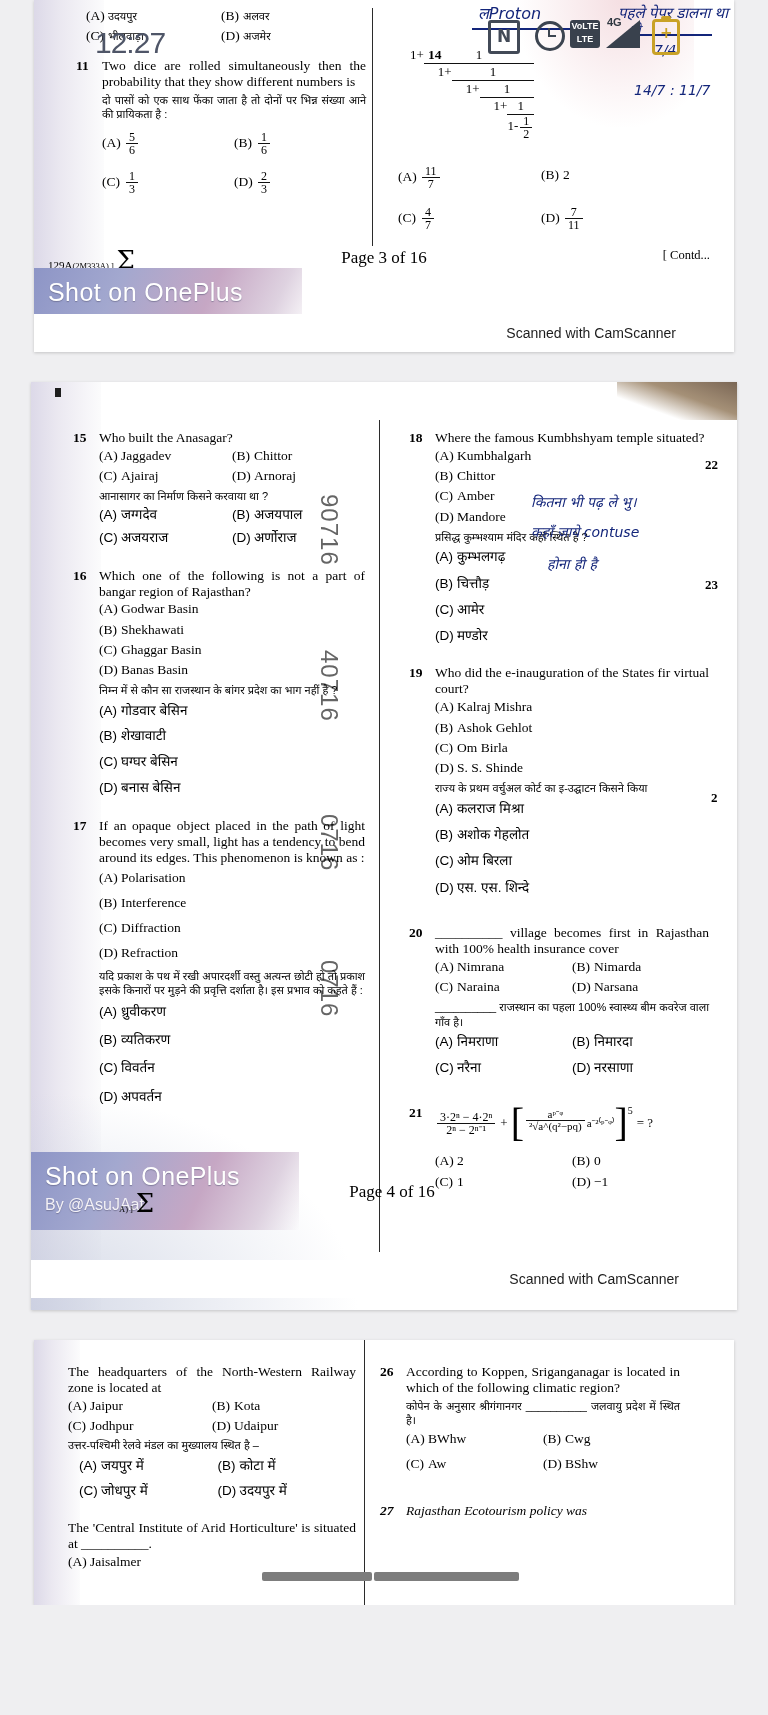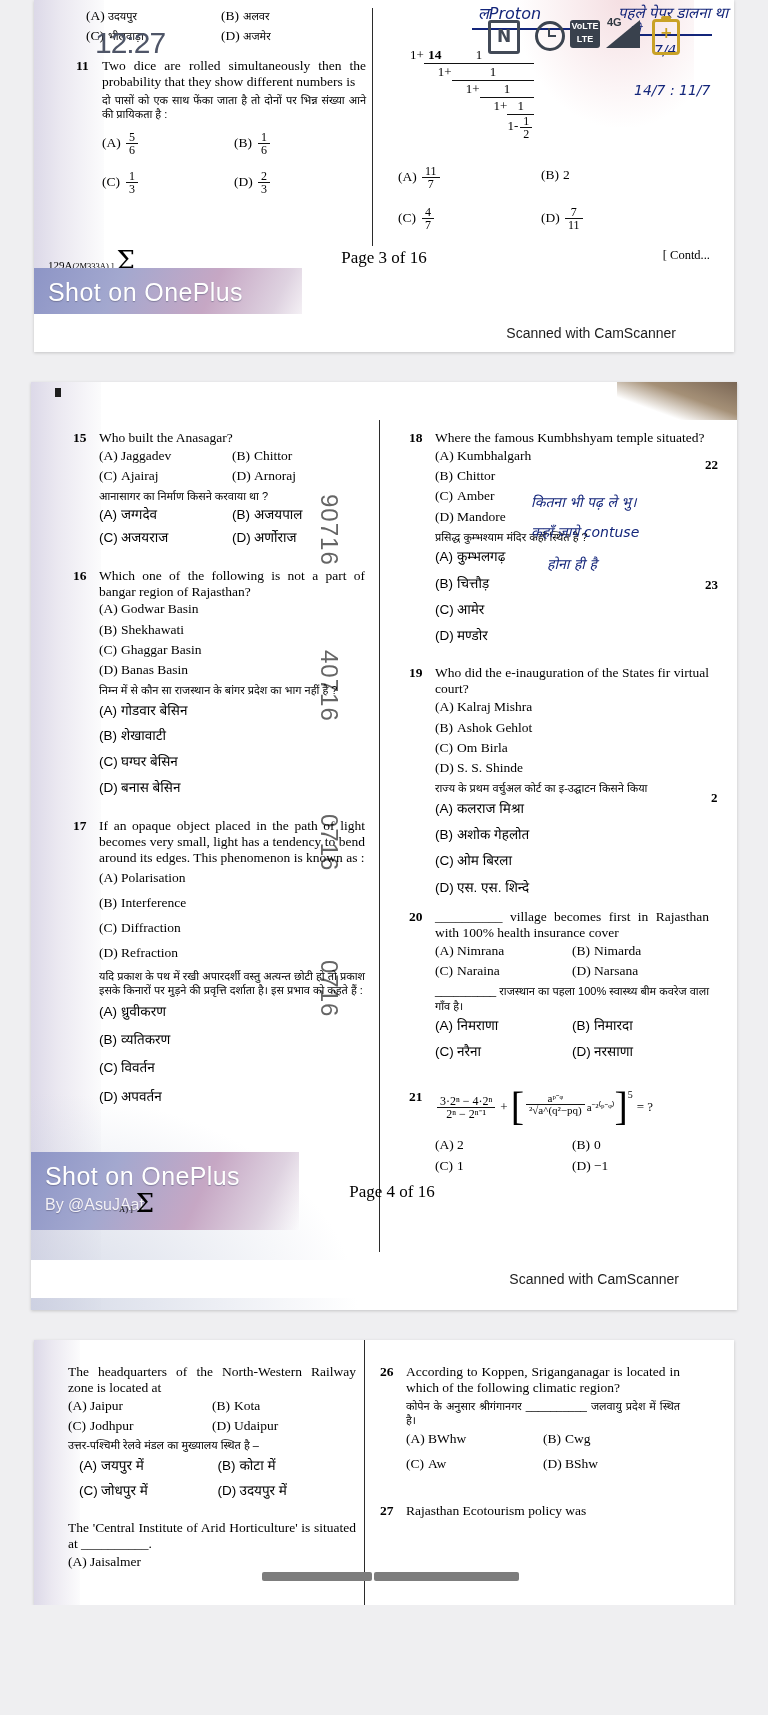--- a/index.html
+++ b/index.html
@@ -373,21 +373,21 @@
               </div>
             <div class="optrow hin" style="line-height:1.95;">
                 <span class="opt1"><span class="tag">(C)</span><span>आमेर</span></span>
               </div>
             <div class="optrow hin" style="line-height:1.95;">
                 <span class="opt1"><span class="tag">(D)</span><span>मण्डोर</span></span>
               </div>
           </div>
         </div>
 
-        <div class="q" style="margin-bottom:8px;">
+        <div class="q" style="margin-bottom:24px;">
           <div class="qnum">19</div>
           <div class="qbody">Who did the e-inauguration of the States fir virtual court?</div>
           <div class="opts">
             <div class="optrow">
                 <span class="opt1"><span class="tag">(A)</span><span>Kalraj Mishra</span></span>
               </div>
             <div class="optrow">
                 <span class="opt1"><span class="tag">(B)</span><span>Ashok Gehlot</span></span>
               </div>
             <div class="optrow">
@@ -545,21 +545,21 @@
             <div class="optrow" style="line-height:1.85;">
               <span><span class="tag">(A)</span><span>BWhw</span></span>
               <span><span class="tag">(B)</span><span>Cwg</span></span>
             </div>
             <div class="optrow" style="line-height:1.85;">
               <span><span class="tag">(C)</span><span>Aw</span></span>
               <span><span class="tag">(D)</span><span>BShw</span></span>
             </div>
           </div>
         </div>
-        <div class="q" style="margin-top:26px;">
+        <div class="q" style="margin-top:26px;font-style:italic;">
           <div class="qnum">27</div>
           <div class="qbody">Rajasthan Ecotourism policy was</div>
         </div>
       </div>
 
       <div class="redactbar" style="left:228px;top:232px;width:110px;"></div>
       <div class="redactbar" style="left:340px;top:232px;width:145px;"></div>
     </div>
   </div>
 

